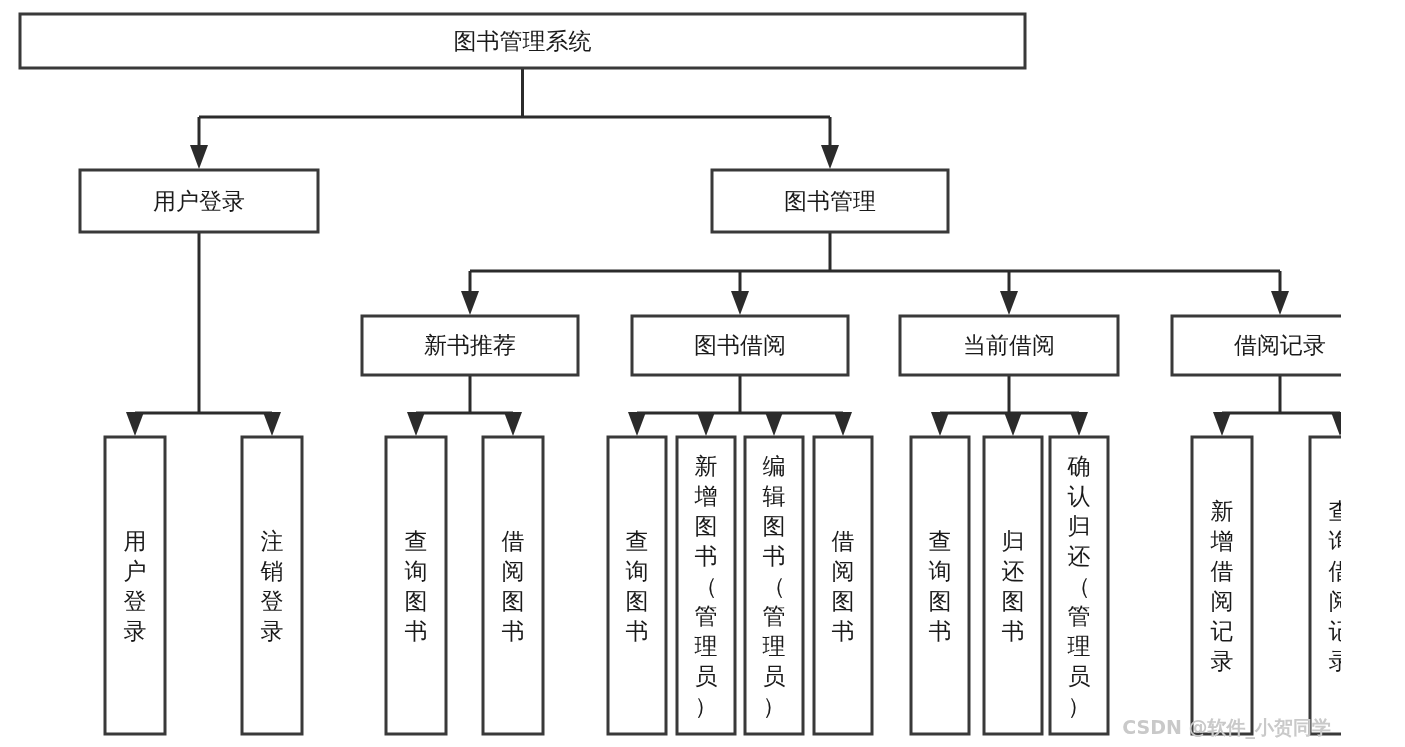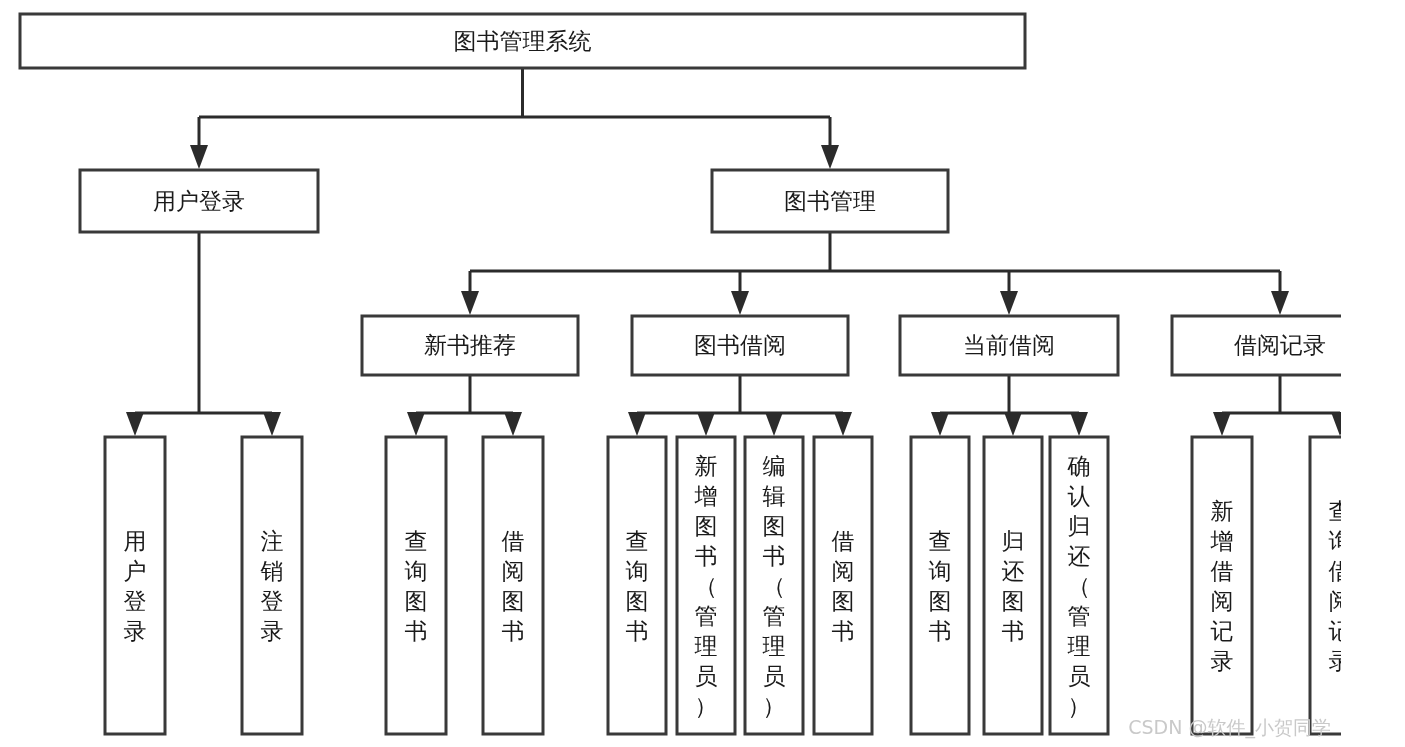--- a/index.html
+++ b/index.html
@@ -55,20 +55,21 @@
   }
   .watermark {
     position: absolute;
     right: 10px;
     bottom: 6px;
     font-family: "DejaVu Sans", "Liberation Sans", sans-serif;
     font-size: 19px;
     color: #c9c9c9;
     white-space: nowrap;
     pointer-events: none;
+    font-weight: bold;
   }
 </style>
 </head>
 <body>
 
 <div id="stage">
   <svg id="diagram-svg" viewBox="0 0 1405 747">
     <g id="edges-layer">
         <line x1="522.5" y1="68" x2="522.5" y2="117" class="edge"></line>
         <line x1="199" y1="117" x2="830" y2="117" class="edge"></line>

